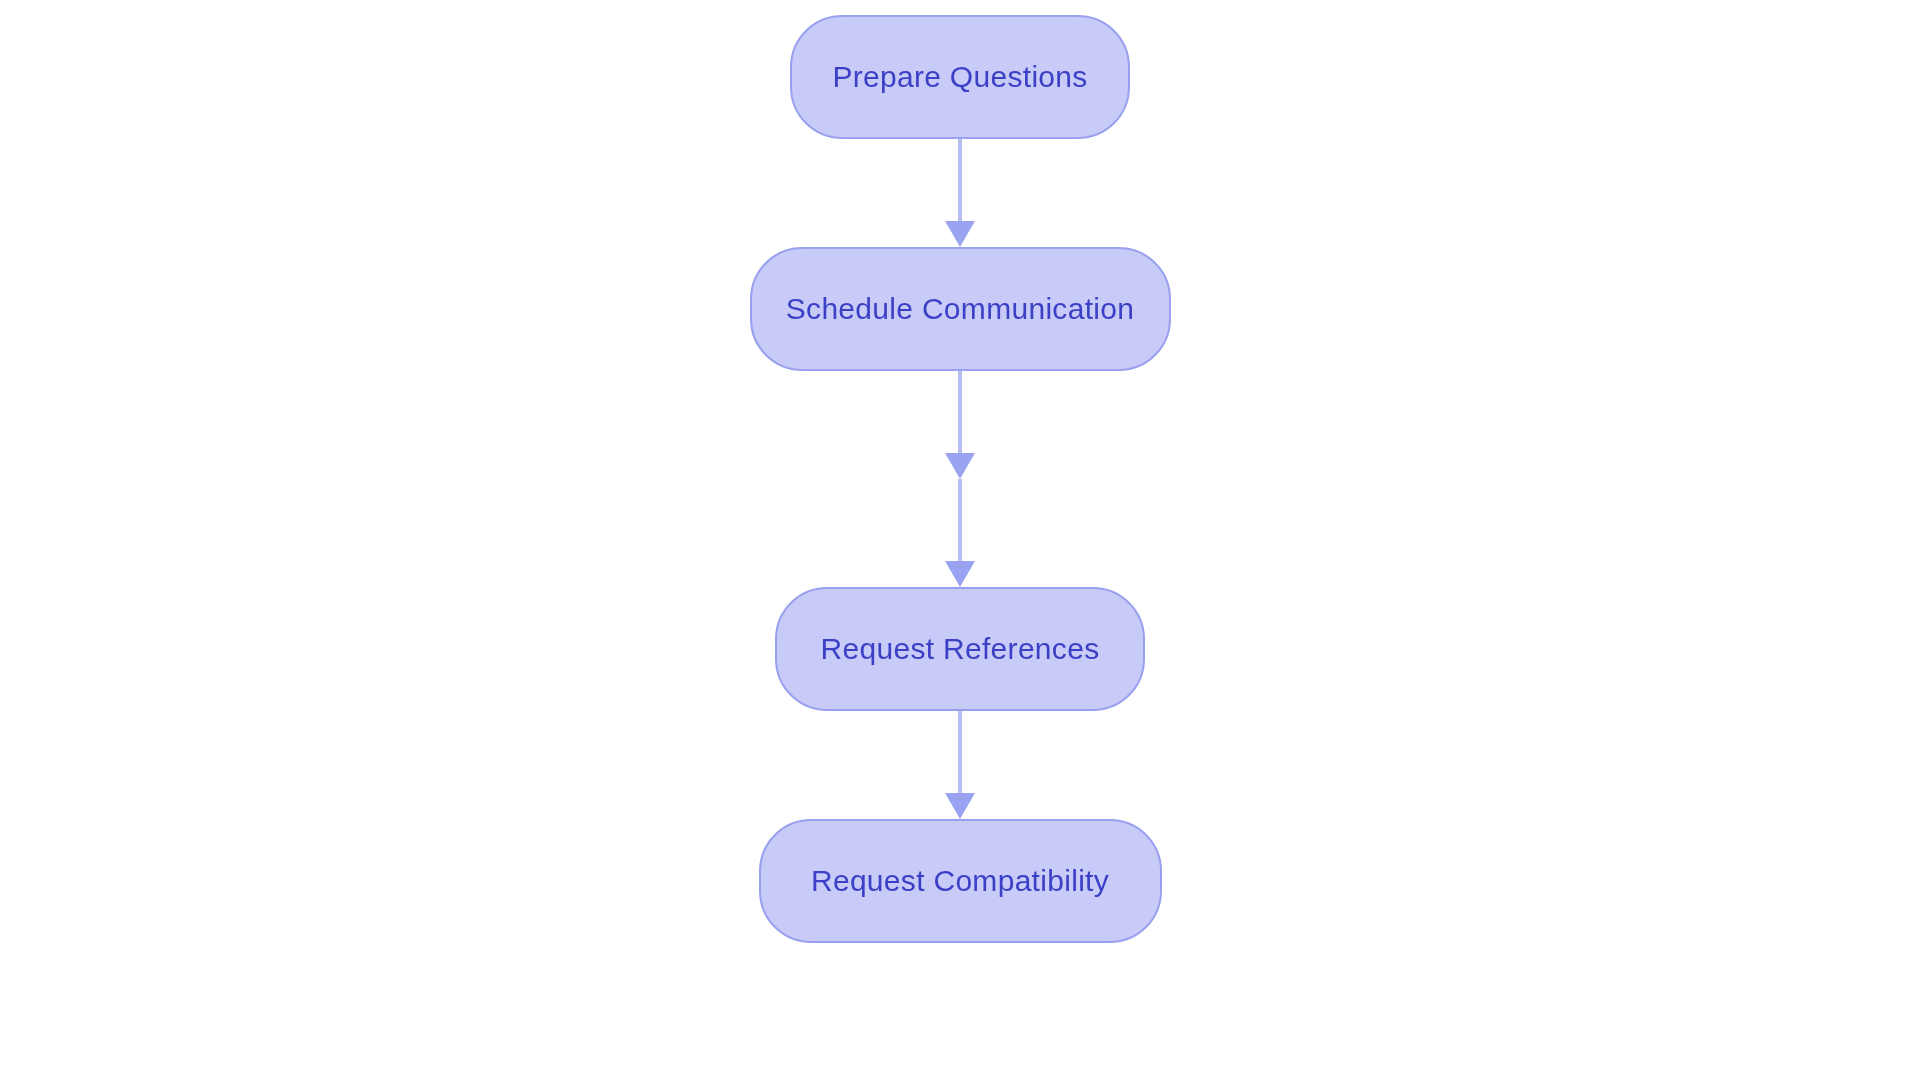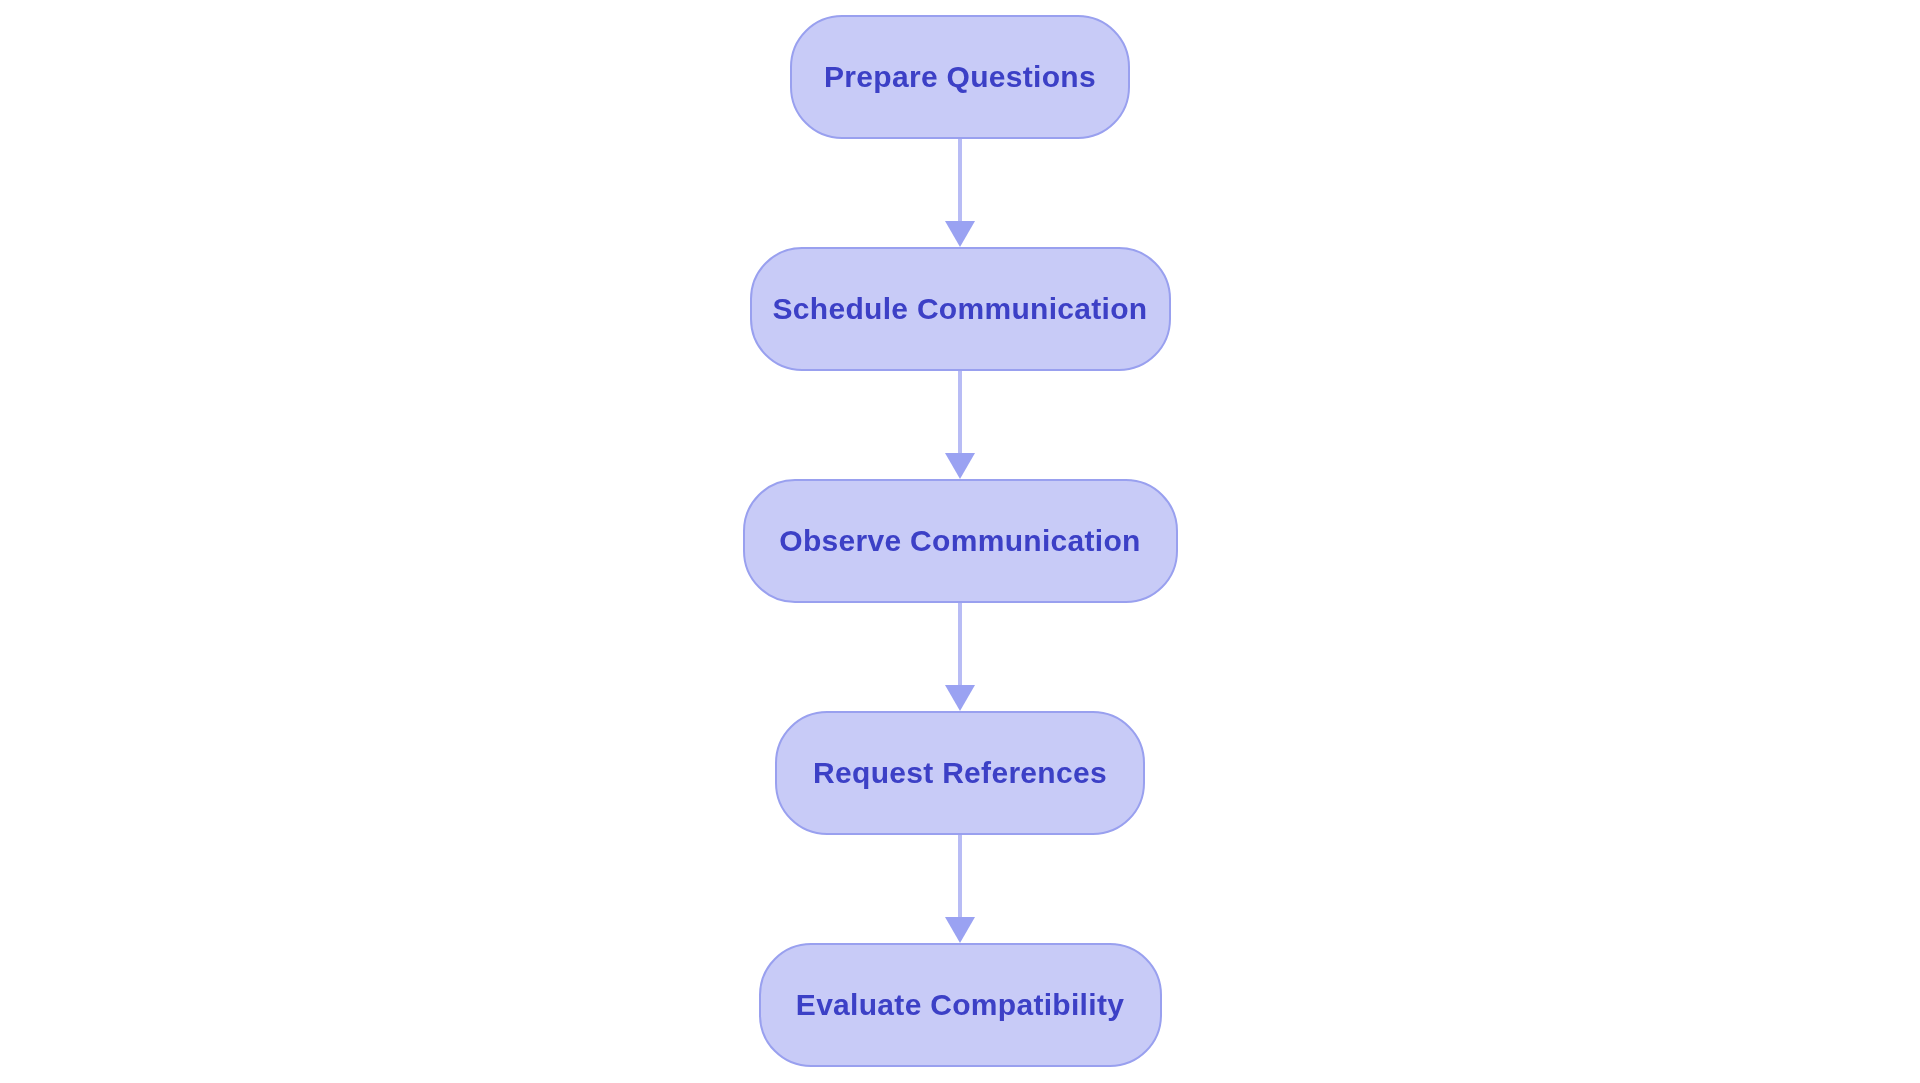--- a/index.html
+++ b/index.html
@@ -3,21 +3,21 @@
 <meta charset="utf-8">
 <style>
   :root{
     --bg:#ffffff;
     --node-fill:#c8cbf7;
     --node-border:#99a0ef;
     --node-text:#3c40c6;
     --arrow-line:#b8bcf5;
     --arrow-head:#9aa2f2;
   }
-  *{margin:0;padding:0;box-sizing:border-box;font-weight:bold;}
+  *{margin:0;padding:0;box-sizing:border-box;}
   html,body{width:1920px;height:1083px;}
   body{
     background:var(--bg);
     font-family:"Liberation Sans", sans-serif;
     overflow:hidden;
     position:relative;
   }
   .flow{
     position:absolute;
     left:0; right:0; top:15px;
@@ -85,35 +85,32 @@
 
   <div class="node w2">
     <span>Schedule Communication</span>
   </div>
 
   <div class="connector">
     <div class="line"></div>
     <div class="head"></div>
   </div>
 
-  <div class="node w3">
-    <span>Observe Communication</span>
-  </div>
 
   <div class="connector">
     <div class="line"></div>
     <div class="head"></div>
   </div>
 
   <div class="node w4">
     <span>Request References</span>
   </div>
 
   <div class="connector">
     <div class="line"></div>
     <div class="head"></div>
   </div>
 
   <div class="node w5">
-    <span>Evaluate Compatibility</span>
+    <span>Request Compatibility</span>
   </div>
 
 </div>
 
 </body></html>

